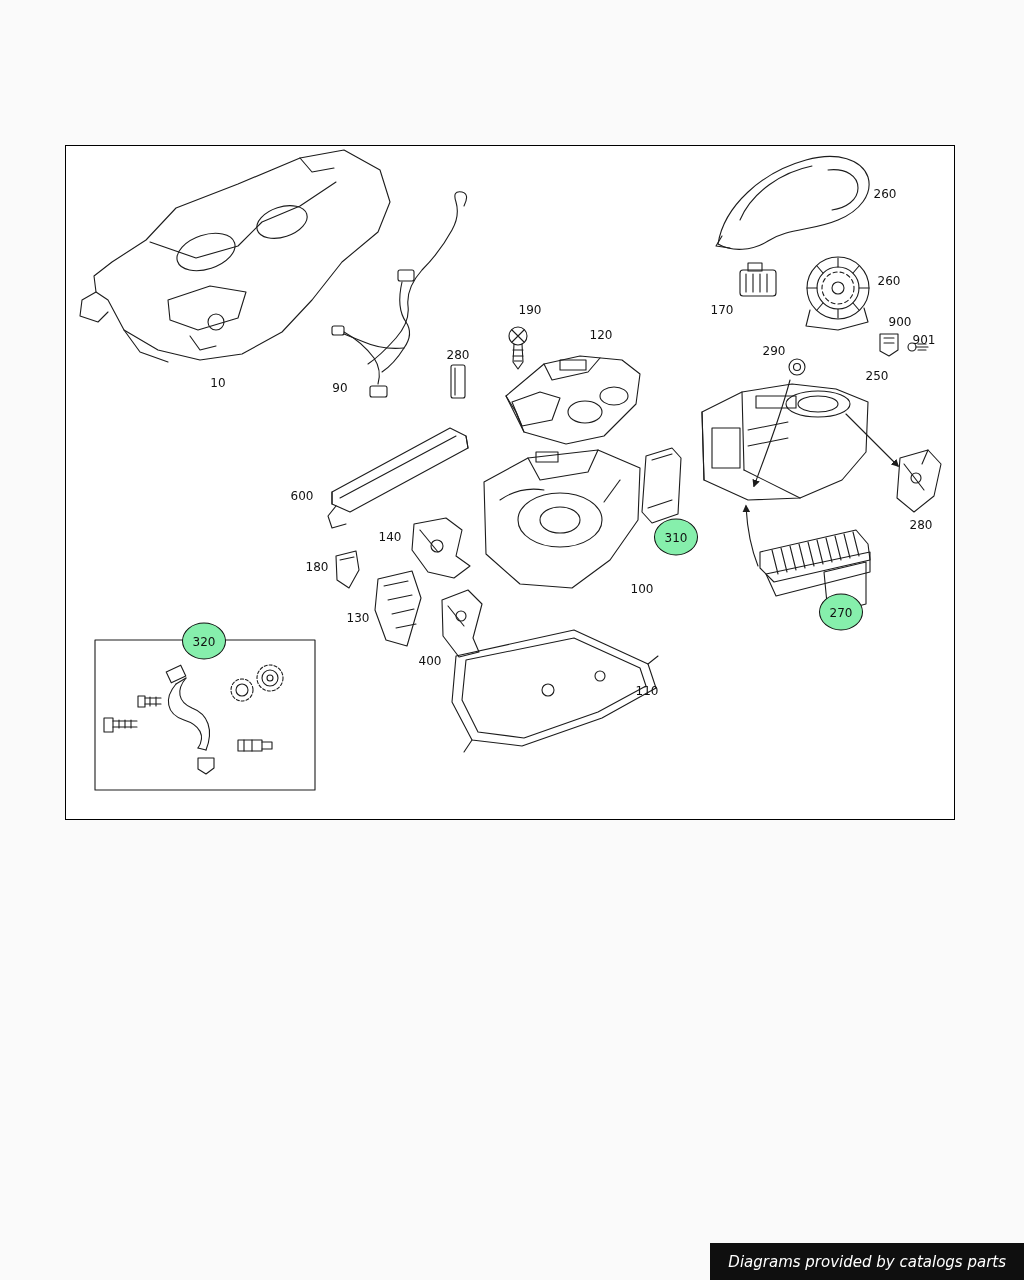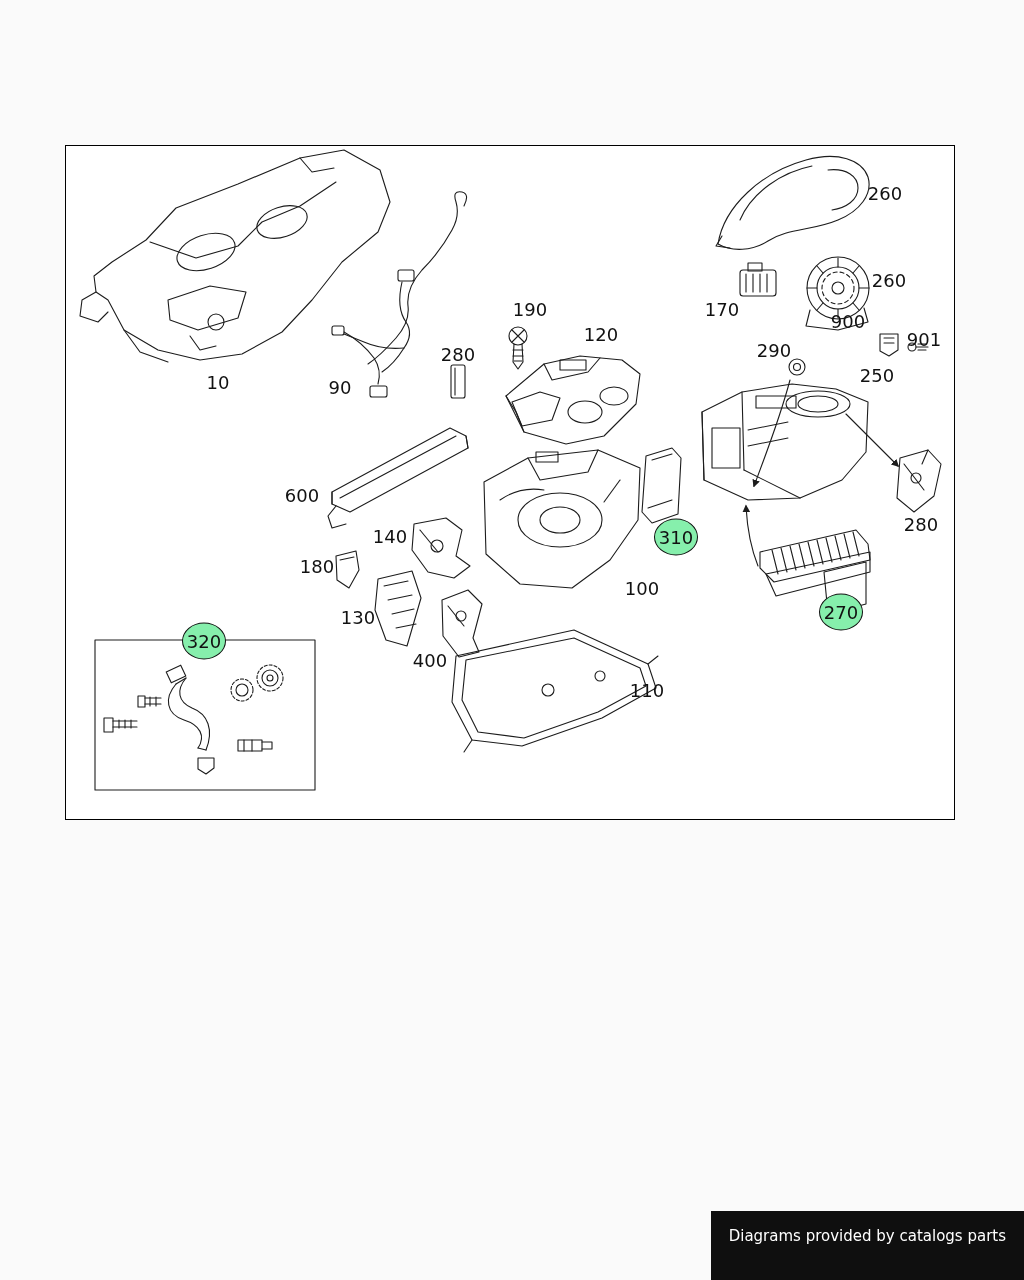--- a/index.html
+++ b/index.html
@@ -2,26 +2,26 @@
 <html><head>
 <meta charset="utf-8">
 <style>
   html,body{margin:0;padding:0;background:#f7f7f7;}
   .page{position:relative;width:1024px;height:1280px;background:#fafafa;overflow:hidden;
         font-family:"DejaVu Sans",sans-serif;}
   .frame{position:absolute;left:65px;top:145px;width:890px;height:675px;
          border:1px solid #000;background:#fff;box-sizing:border-box;}
   svg.art{position:absolute;left:0;top:0;width:1024px;height:1280px;pointer-events:none;}
   svg.art *{vector-effect:non-scaling-stroke;}
-  .lbl{position:absolute;transform:translate(-50%,-50%);font-size:18px;color:#111;
+  .lbl{position:absolute;transform:translate(-50%,-50%);font-size:12px;color:#111;
        white-space:nowrap;line-height:1;z-index:5;}
   .lbl.circled{width:44px;height:37px;border:1.5px solid #111;border-radius:50%;
        display:flex;align-items:center;justify-content:center;background:#86efac;box-sizing:border-box;text-align:right;}
   .footer{position:absolute;right:0;bottom:0;height:37px;background:#0f0f0f;color:#fff;
-       display:flex;padding:16px 18px;font-size:15px;z-index:10;}
+       display:flex;align-items:center;padding:0 18px;font-size:15px;z-index:10;font-style:italic;}
 </style>
 </head>
 <body>
 
 <div class="page">
 
   <div class="frame"></div>
 
   <svg class="art" viewBox="0 0 1024 1280" fill="none" stroke="#1c1c1c" stroke-width="1.1" stroke-linejoin="round" stroke-linecap="round">
     <defs>
@@ -215,21 +215,21 @@
   </svg>
 
   <div class="lbl" style="left:218px;top:383px">10</div>
   <div class="lbl" style="left:340px;top:388px">90</div>
   <div class="lbl" style="left:458px;top:355px">280</div>
   <div class="lbl" style="left:530px;top:310px">190</div>
   <div class="lbl" style="left:601px;top:335px">120</div>
   <div class="lbl" style="left:722px;top:310px">170</div>
   <div class="lbl" style="left:885px;top:194px">260</div>
   <div class="lbl" style="left:889px;top:281px">260</div>
-  <div class="lbl" style="left:848px;top:322px">900</div>
+  <div class="lbl" style="left:900px;top:322px">900</div>
   <div class="lbl" style="left:924px;top:340px">901</div>
   <div class="lbl" style="left:774px;top:351px">290</div>
   <div class="lbl" style="left:877px;top:376px">250</div>
   <div class="lbl" style="left:302px;top:496px">600</div>
   <div class="lbl" style="left:390px;top:537px">140</div>
   <div class="lbl" style="left:317px;top:567px">180</div>
   <div class="lbl circled" style="left:676px;top:537px">310</div>
   <div class="lbl" style="left:642px;top:589px">100</div>
   <div class="lbl" style="left:358px;top:618px">130</div>
   <div class="lbl" style="left:921px;top:525px">280</div>

